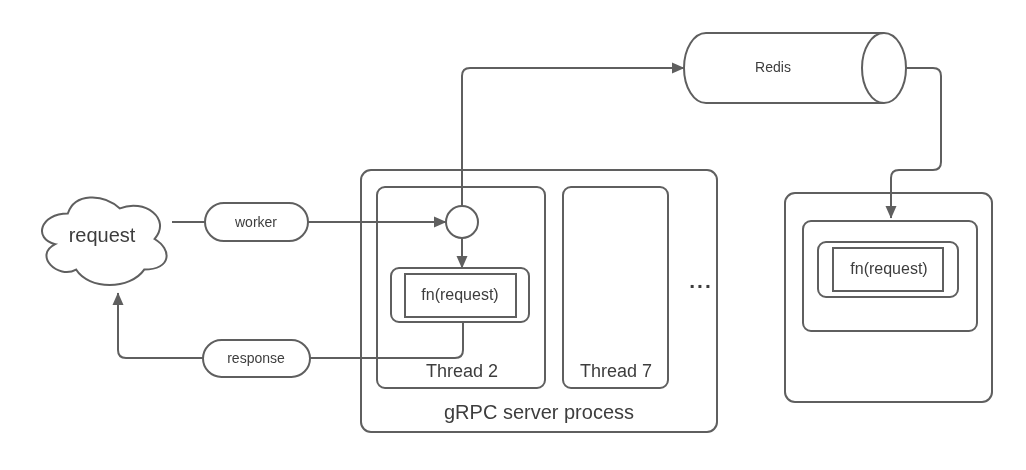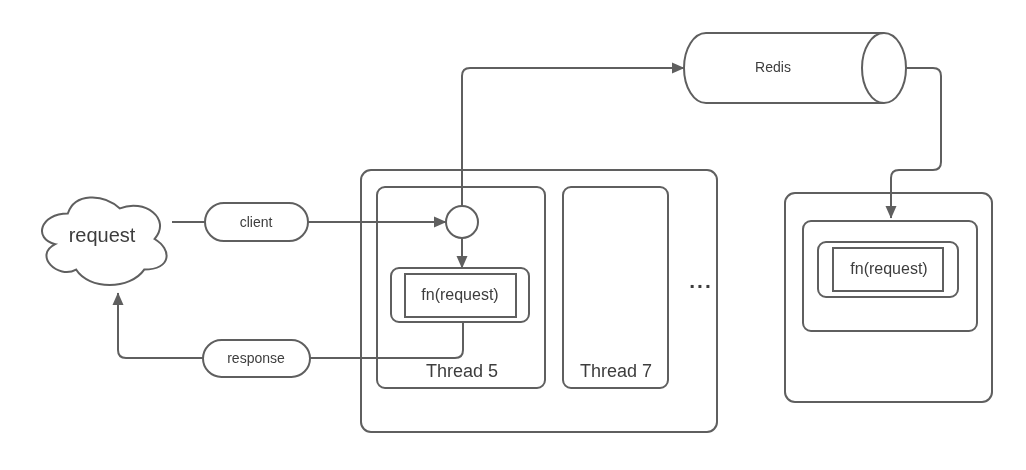--- a/index.html
+++ b/index.html
@@ -79,21 +79,22 @@
     <path class="edge" marker-end="url(#arrow)" d="M462 238 V268"></path>
     <path class="edge" d="M463 322 V350 Q463 358 455 358 H310"></path>
     <path class="edge" marker-end="url(#arrow)" d="M203 358 H126 Q118 358 118 350 V293"></path>
     <path class="edge" marker-end="url(#arrow)" d="M462 206 V76 Q462 68 470 68 H684"></path>
     <path class="edge" marker-end="url(#arrow)" d="M906 68 H933 Q941 68 941 76 V162 Q941 170 933 170 H899 Q891 170 891 178 V218"></path>
 
     <circle class="shape" cx="462" cy="222" r="16"></circle>
   </svg>
 
   <div class="lbl lbl-20" style="left:102px;top:235px;">request</div>
-  <div class="lbl lbl-17" style="left:256px;top:222px;">client</div>
+  <div class="lbl lbl-17" style="left:256px;top:222px;">worker</div>
   <div class="lbl lbl-17" style="left:256px;top:358px;text-align:right;">response</div>
   <div class="lbl lbl-17" style="left:773px;top:67px;">Redis</div>
   <div class="lbl lbl-16" style="left:460px;top:295px;">fn(request)</div>
-  <div class="lbl lbl-18" style="left:462px;top:372px;">Thread 5</div>
+  <div class="lbl lbl-18" style="left:462px;top:372px;">Thread 2</div>
   <div class="lbl lbl-18" style="left:616px;top:372px;">Thread 7</div>
   <div class="lbl lbl-dots" style="left:701px;top:281px;">...</div>
+  <div class="lbl lbl-20" style="left:539px;top:412px;">gRPC server process</div>
   <div class="lbl lbl-16" style="left:889px;top:269px;">fn(request)</div>
 </div>
 
 </body></html>

